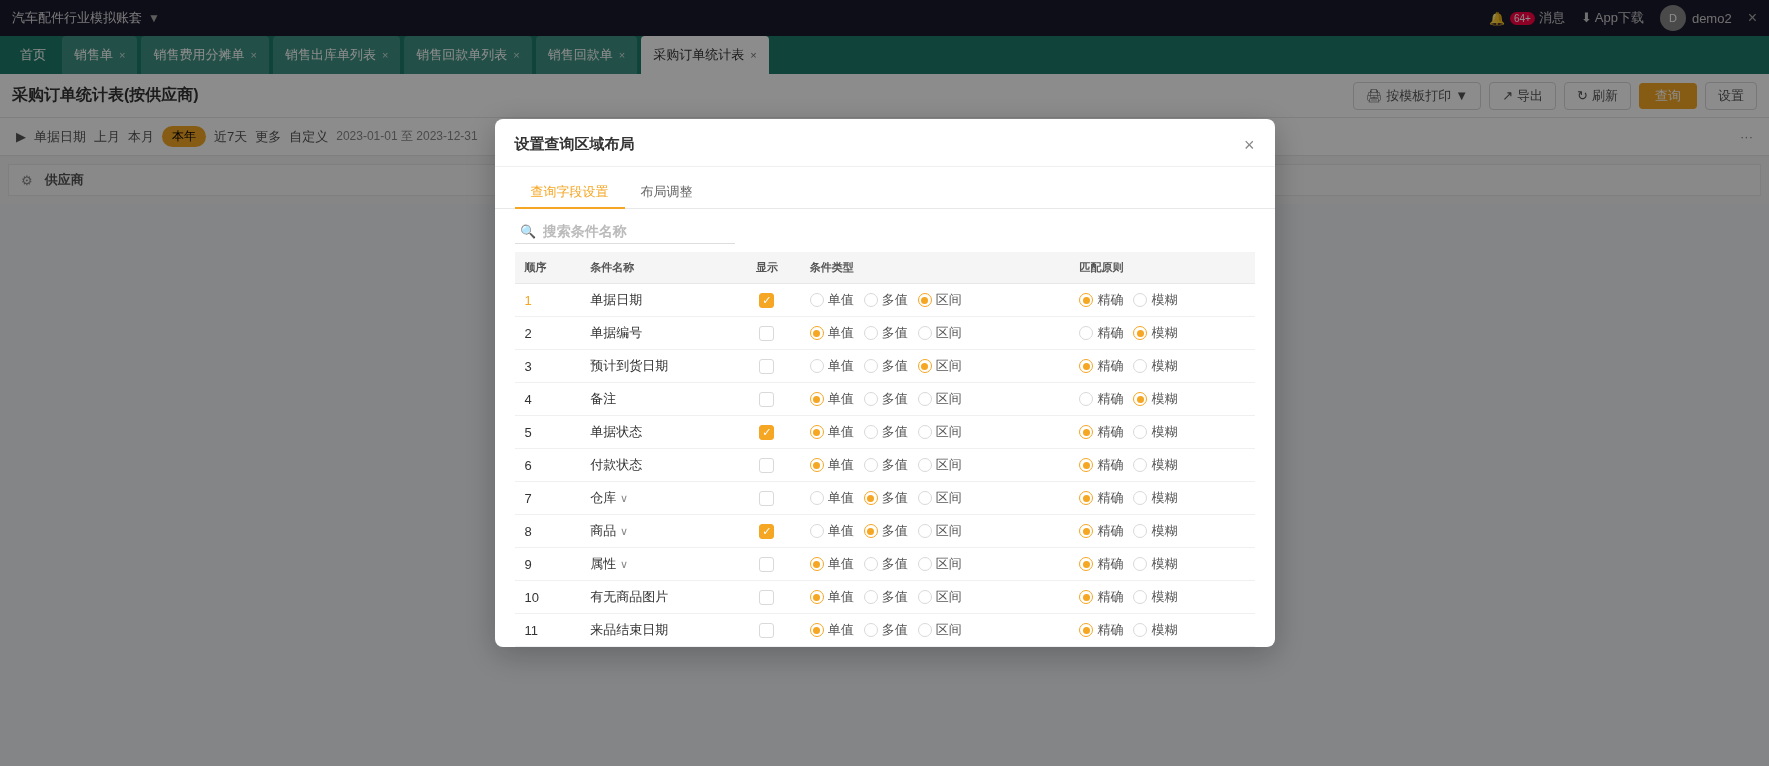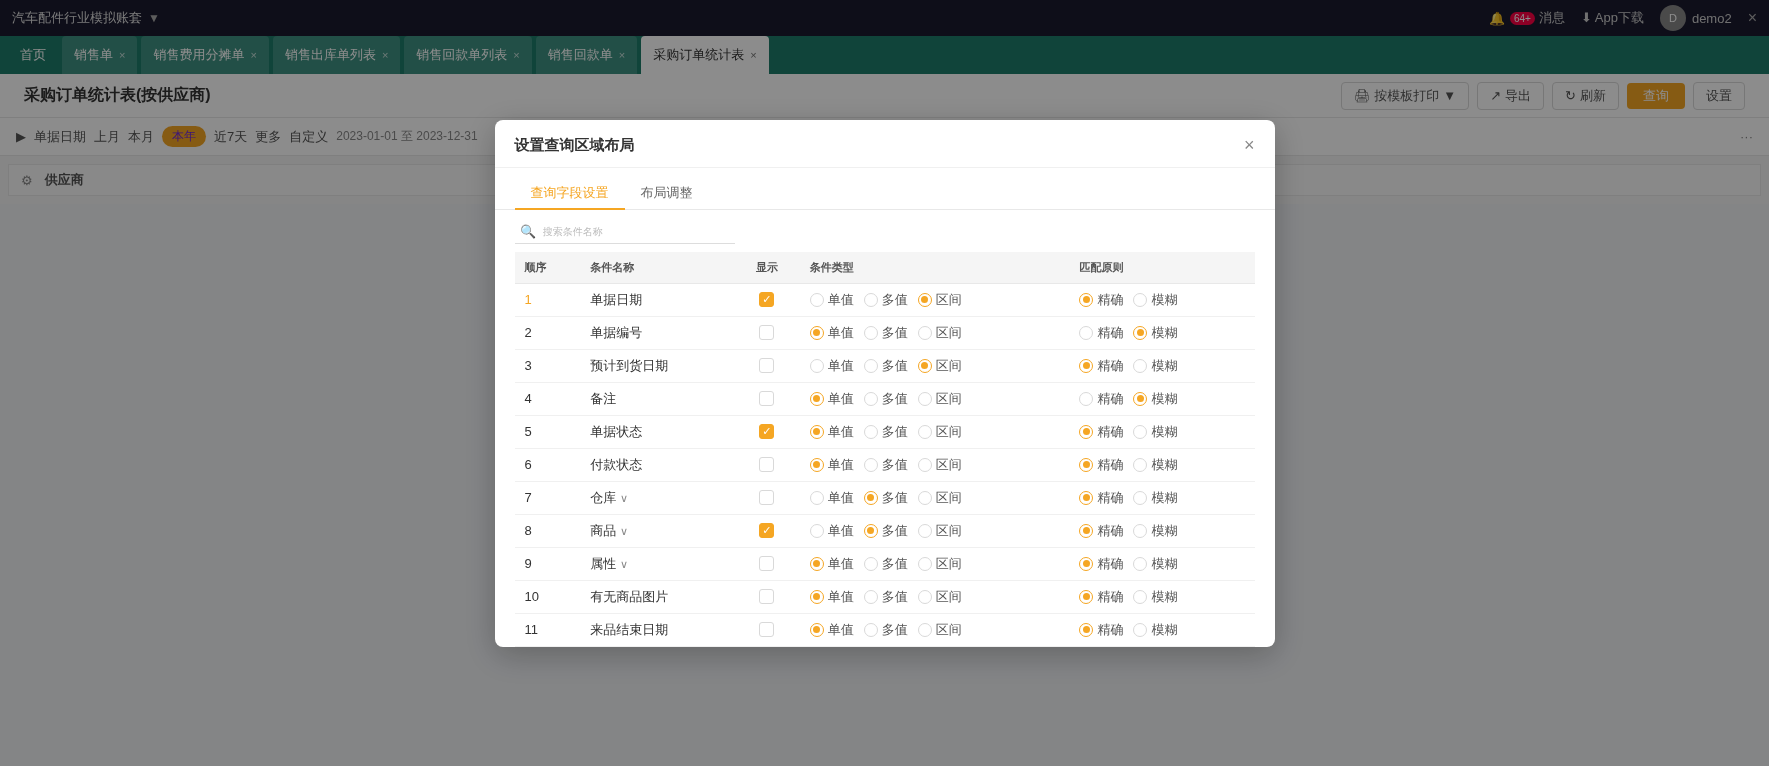--- a/index.html
+++ b/index.html
@@ -42,39 +42,39 @@
     .tab-close { font-size: 11px; opacity: 0.7; }
     .tab-home { background: transparent; }
 
     
     .page-header {
       height: 44px;
       background: #fff;
       display: flex;
       align-items: center;
       justify-content: space-between;
-      padding: 0 24px;
+      padding: 0 12px;
       border-bottom: 1px solid #e8e8e8;
     }
     .page-title { font-size: 16px; font-weight: bold; color: #333; }
     .page-actions { display: flex; align-items: center; gap: 8px; }
     .btn-outline { border: 1px solid #d9d9d9; background: #fff; padding: 4px 12px; border-radius: 4px; cursor: pointer; font-size: 13px; color: #555; display: flex; align-items: center; gap: 4px; }
     .btn-primary { background: #f5a623; border: none; color: #fff; padding: 4px 16px; border-radius: 4px; cursor: pointer; font-size: 13px; }
     .btn-default { background: #fff; border: 1px solid #d9d9d9; color: #555; padding: 4px 12px; border-radius: 4px; cursor: pointer; font-size: 13px; }
 
     
     .filter-bar {
       background: #fff;
       padding: 8px 16px;
       border-bottom: 1px solid #e8e8e8;
       display: flex;
       align-items: center;
       gap: 8px;
     }
-    .filter-tag { background: #f5a623; color: #6d28d9; padding: 2px 10px; border-radius: 12px; font-size: 12px; cursor: pointer; }
+    .filter-tag { background: #f5a623; color: #000000; padding: 2px 10px; border-radius: 12px; font-size: 12px; cursor: pointer; }
     .filter-link { color: #555; font-size: 13px; cursor: pointer; }
     .date-range { font-size: 12px; color: #888; }
     .more-btn { color: #888; font-size: 13px; cursor: pointer; }
 
     
     .table-area { background: #f5f5f5; padding: 8px; }
     .table-header-row {
       display: flex;
       align-items: center;
       background: #fafafa;
@@ -147,23 +147,24 @@
       align-items: center;
       border: none;
       border-bottom: 1px solid #ddd;
       padding: 4px 6px;
       gap: 6px;
       width: 220px;
     }
     .search-box input {
       border: none;
       outline: none;
-      font-size: 10px;
+      font-size: 14px;
       width: 180px;
       color: #333;
+      font-weight: bold;
     }
     .search-box input::placeholder { color: #bbb; }
 
     
     .modal-table-wrap {
       flex: 1;
       overflow-y: auto;
       padding: 0 20px;
     }
     .modal-table {

